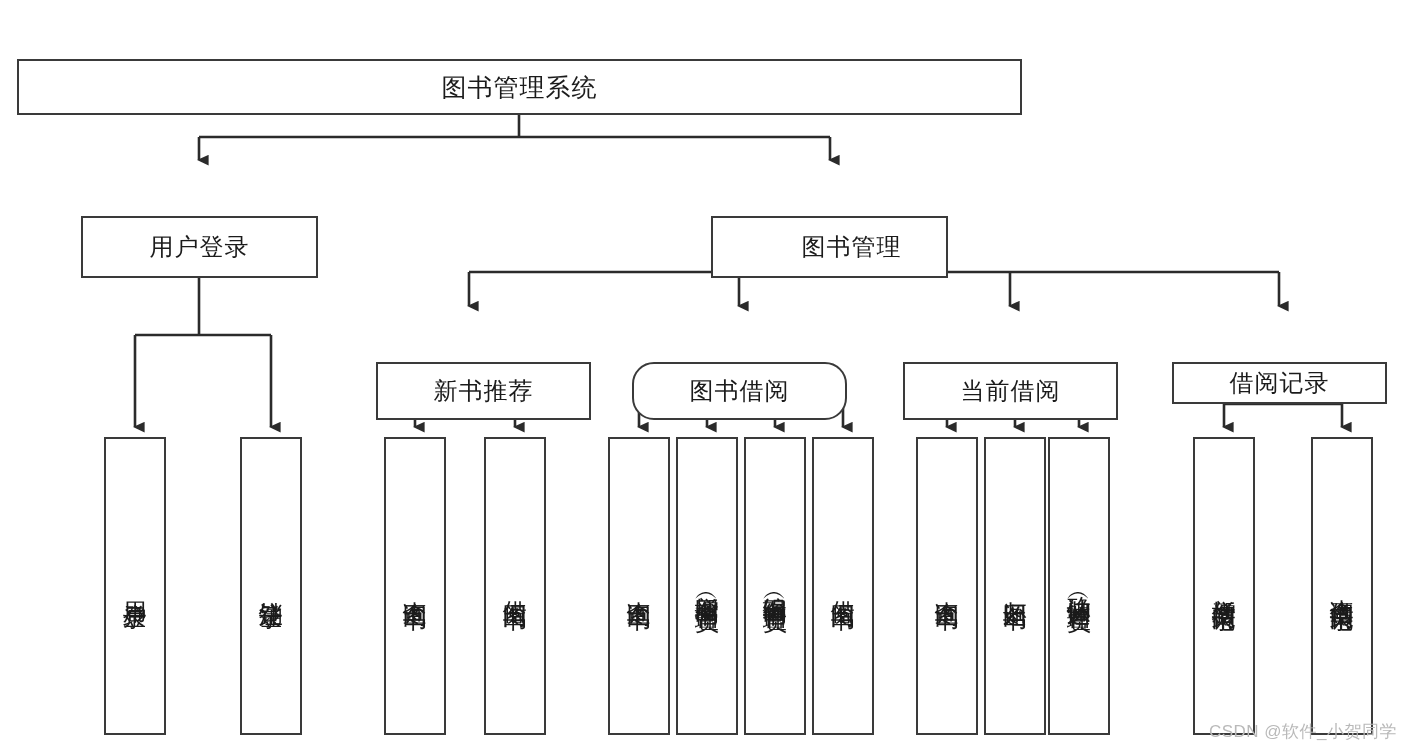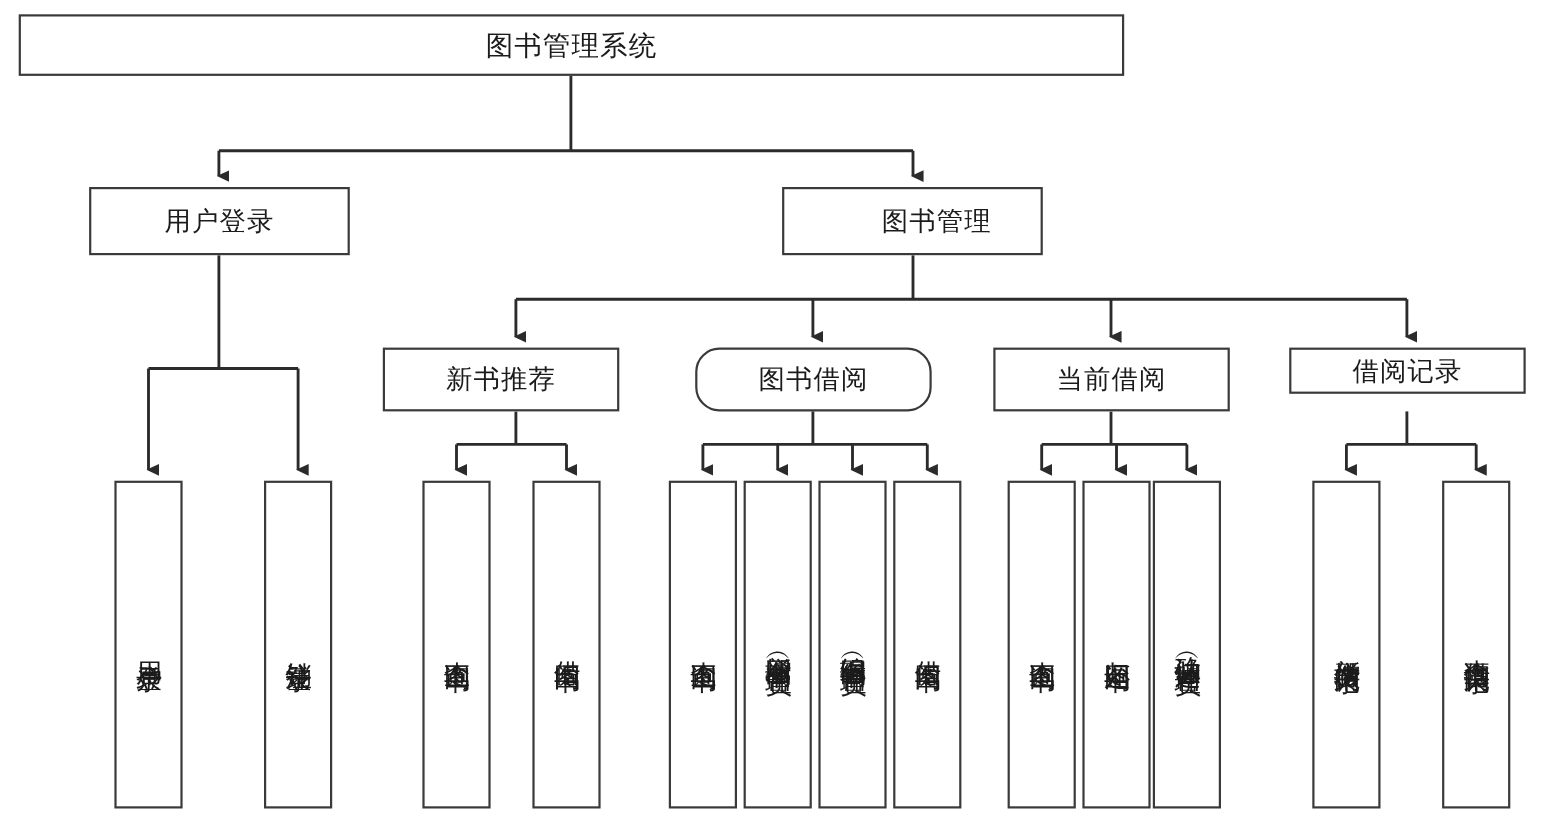--- a/index.html
+++ b/index.html
@@ -1,21 +1,21 @@
 <!DOCTYPE html>
 <html><head>
 <meta charset="utf-8">
 <style>
   html,body{margin:0;padding:0;background:#ffffff;}
   body{font-family:"Liberation Sans","DejaVu Sans",sans-serif;}
   #canvas{position:relative;width:1405px;height:747px;background:#ffffff;overflow:hidden;}
   #wires{position:absolute;left:0;top:0;width:1405px;height:747px;}
   .node{position:absolute;box-sizing:border-box;background:#ffffff;border:2.5px solid #3a3a3a;
         display:flex;align-items:center;justify-content:center;color:#1b1b1b;}
-  .node.h{font-size:24px;letter-spacing:1px;}
+  .node.h{font-size:24px;letter-spacing:1px;margin-top:46px;}
   .node.root{font-size:25px;}
   .node.v{writing-mode:vertical-rl;text-orientation:upright;font-size:24px;line-height:1.22;
           letter-spacing:2px;padding:6px 0;}
   .node.v .vtxt{writing-mode:vertical-rl;text-orientation:upright;white-space:normal;text-align:center;}
   .watermark{position:absolute;right:8px;bottom:4px;font-size:17px;color:#b9b9b9;
              letter-spacing:0.5px;white-space:nowrap;}
 </style>
 </head>
 <body>
 
@@ -75,21 +75,21 @@
     <span>图书管理系统</span>
   </div>
 
   <div class="node h" style="left:81px;top:170px;width:237px;height:62px;">
     <span>用户登录</span>
   </div>
   <div class="node h" style="left:711px;top:170px;width:237px;height:62px;padding-left:44px;">
     <span>图书管理</span>
   </div>
 
-  <div class="node h" style="left:348px;top:316px;width:215px;height:58px;">
+  <div class="node h" style="left:376px;top:316px;width:215px;height:58px;">
     <span>新书推荐</span>
   </div>
   <div class="node h" style="left:632px;top:316px;width:215px;height:58px;border-radius:22px;">
     <span>图书借阅</span>
   </div>
   <div class="node h" style="left:903px;top:316px;width:215px;height:58px;">
     <span>当前借阅</span>
   </div>
   <div class="node h" style="left:1172px;top:316px;width:215px;height:42px;">
     <span>借阅记录</span>
@@ -132,14 +132,15 @@
     <span class="vtxt">确认归还（管理员）</span>
   </div>
 
   <div class="node v" style="left:1193px;top:437px;width:62px;height:298px;">
     <span class="vtxt">新增借阅记录</span>
   </div>
   <div class="node v" style="left:1311px;top:437px;width:62px;height:298px;">
     <span class="vtxt">查询借阅记录</span>
   </div>
 
+  <div class="watermark">CSDN @软件_小贺同学</div>
 
 </div>
 
 </body></html>

